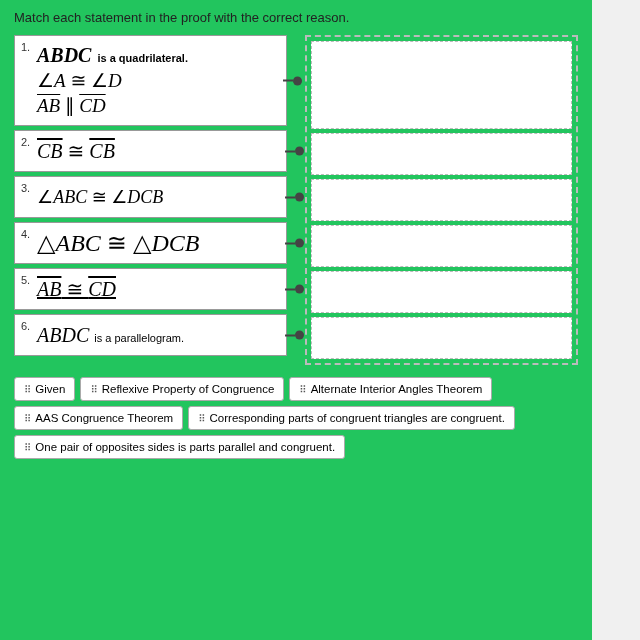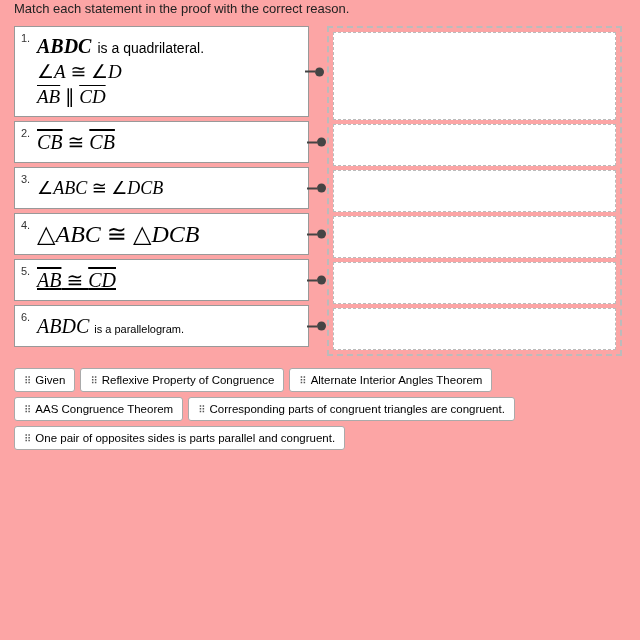--- a/index.html
+++ b/index.html
@@ -5,24 +5,24 @@
     * { box-sizing: border-box; margin: 0; padding: 0; }
     body {
       background: #f0f0f0;
       font-family: 'Times New Roman', Times, serif;
       width: 640px;
       height: 640px;
       overflow: hidden;
       position: relative;
     }
     .page {
-      background: #fca5a5;
-      width: 640px;
+      background: #22c55e;
+      width: 592px;
       height: 640px;
-      padding: 1px 14px;
+      padding: 10px 14px;
     }
     .instruction {
       font-family: Arial, sans-serif;
       font-size: 13px;
       color: #222;
       margin-bottom: 10px;
     }
     .dot-connector {
       display: flex;
       align-items: center;
@@ -49,21 +49,21 @@
   <div class="instruction">Match each statement in the proof with the correct reason.</div>
 
   <div style="display:flex; gap:8px;">
 
     <div style="display:flex; flex-direction:column; gap:4px; width:295px;">
 
       <div style="background:white; border:1.5px solid #999; padding:8px 10px 8px 22px; min-height:88px; position:relative; display:flex; flex-direction:column; justify-content:center;">
         <span style="position:absolute;top:5px;left:6px;font-family:Arial,sans-serif;font-size:11px;color:#333;">1.</span>
         <div style="font-size:18px; font-weight:bold; display:flex; align-items:baseline; gap:6px;">
           <span style="font-style:italic; font-size:20px;">ABDC</span>
-          <span style="font-size:14px; font-family:Arial,sans-serif; font-weight:normal;">is a quadrilateral.</span>
+          <span style="font-size:11px; font-family:Arial,sans-serif; font-weight:bold;">is a quadrilateral.</span>
         </div>
         <div style="font-size:19px; margin-top:2px;">∠<span style="font-style:italic;">A</span> ≅ ∠<span style="font-style:italic;">D</span></div>
         <div style="font-size:19px; margin-top:2px;"><span style="text-decoration:overline; font-style:italic;">AB</span> ∥ <span style="text-decoration:overline; font-style:italic;">CD</span></div>
         <div class="dot-connector" style="position:absolute;right:-18px;top:50%;transform:translateY(-50%);display:flex;align-items:center;">
           <div class="line-h" style="width:10px;height:2px;background:#444;display:inline-block;"></div>
           <div class="dot" style="width:9px;height:9px;background:#444;border-radius:50%;display:inline-block;"></div>
         </div>
       </div>
 
       <div style="background:white; border:1.5px solid #999; padding:6px 10px 6px 22px; min-height:42px; position:relative; display:flex; align-items:center;">

